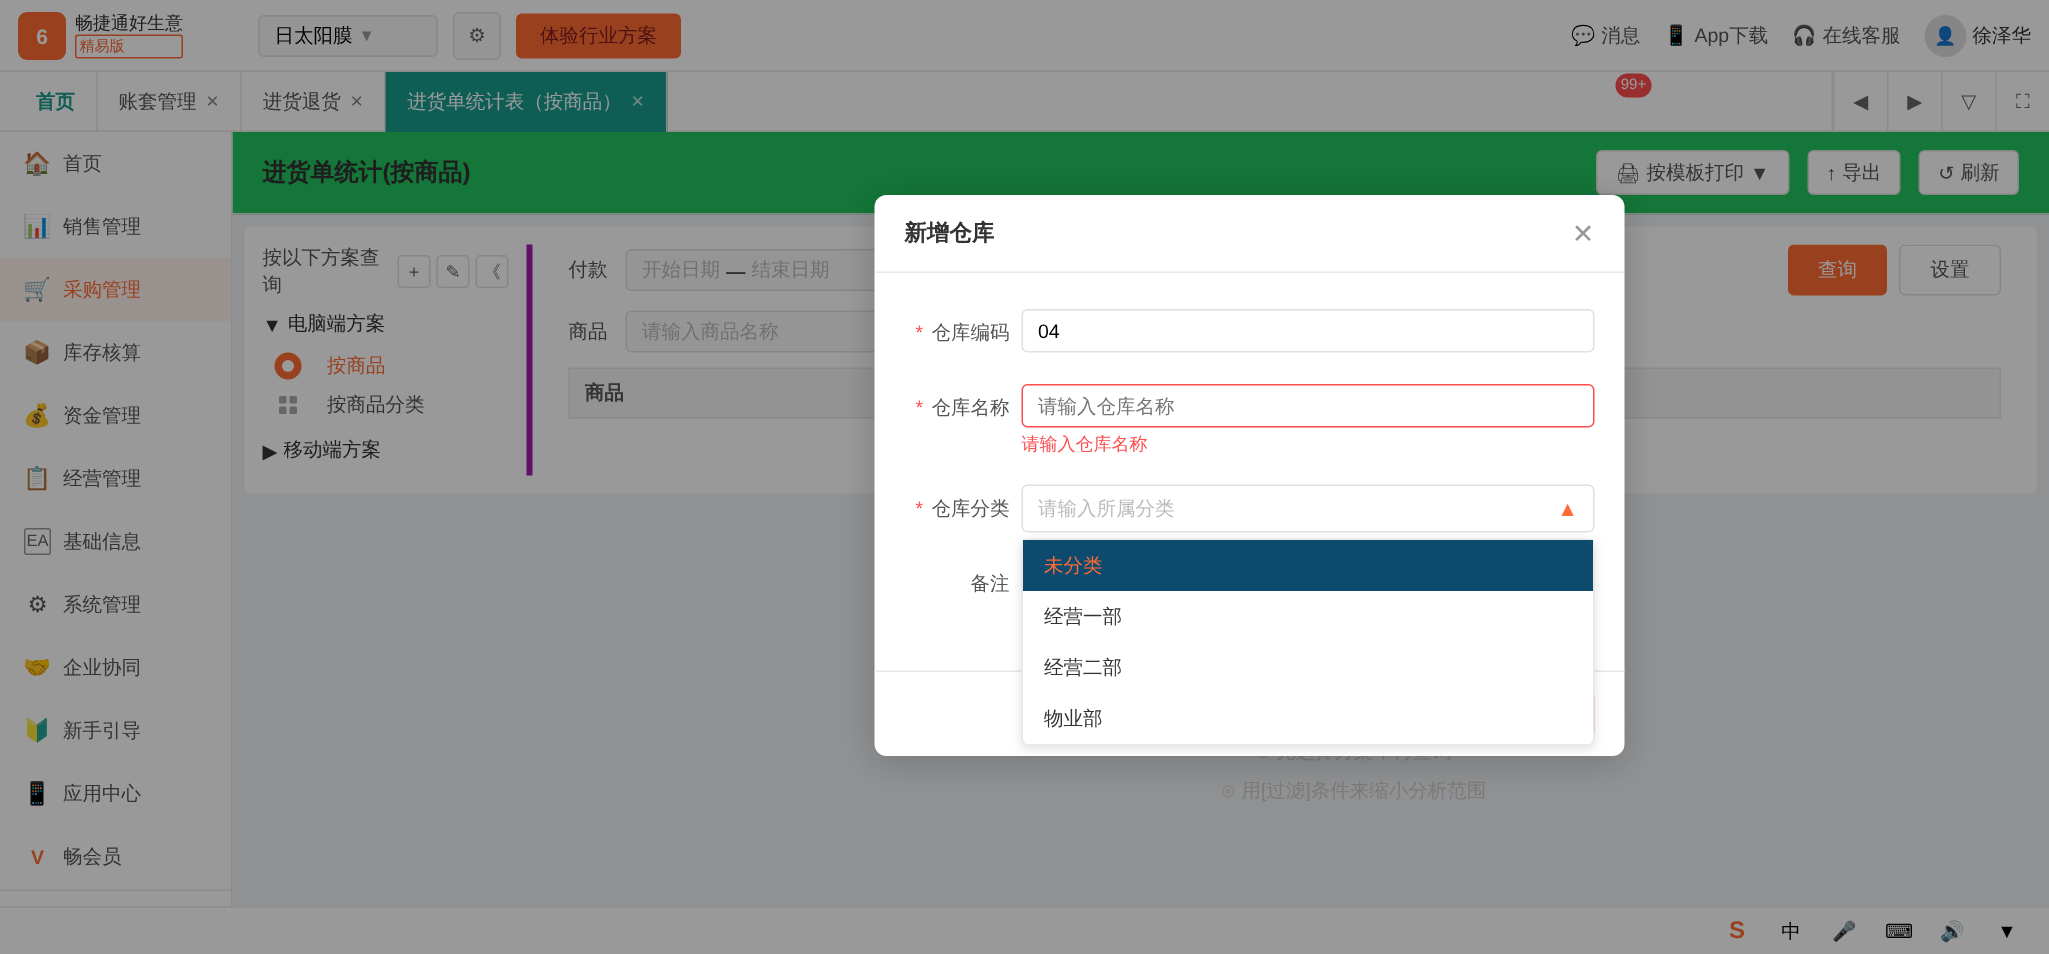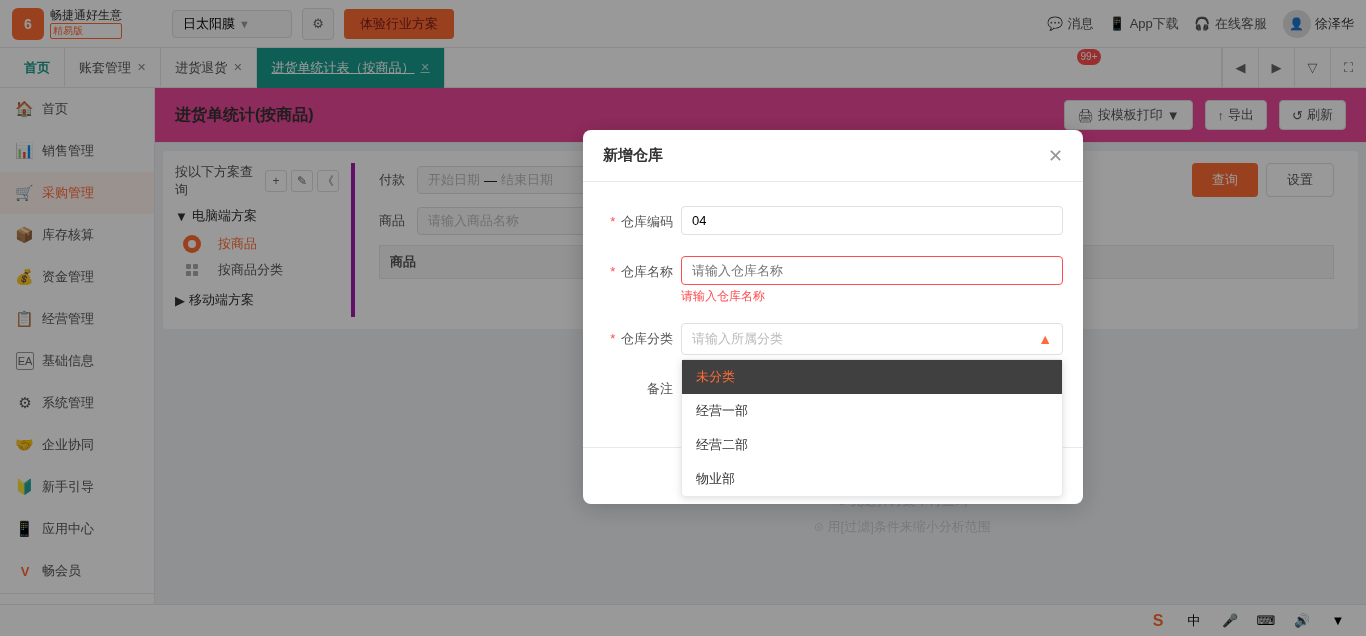--- a/index.html
+++ b/index.html
@@ -81,21 +81,21 @@
       align-items: center;
       padding: 0 0 0 10px;
     }
     .tab-item {
       height: 40px; display: flex; align-items: center;
       padding: 0 14px; cursor: pointer; font-size: 13px;
       border-right: 1px solid #e8e8e8; color: #555; gap: 6px;
       position: relative;
     }
     .tab-item.active {
-      background: #1a9d8f; color: white; text-decoration: underline;
+      background: #1a9d8f; color: white;
     }
     .tab-item .close-tab {
       font-size: 11px; color: inherit; opacity: 0.7;
     }
     .tab-home { color: #1a9d8f; font-weight: bold; }
     .tab-controls {
       margin-left: auto; display: flex; align-items: center;
       border-left: 1px solid #e8e8e8; height: 40px;
     }
     .tab-ctrl-btn {
@@ -136,21 +136,21 @@
       padding: 10px 12px; gap: 10px;
     }
     .sidebar-expand { font-size: 18px; color: #999; cursor: pointer; }
 
     
     .content-area {
       flex: 1; overflow: hidden; position: relative;
       background: #f0f2f5;
     }
     .content-header {
-      background: #ec4899; padding: 12px 20px;
+      background: #22c55e; padding: 12px 20px;
       display: flex; align-items: center; justify-content: space-between;
       border-bottom: 1px solid #e8e8e8;
     }
     .page-title { font-size: 16px; font-weight: bold; color: #333; }
     .header-actions { display: flex; align-items: center; gap: 12px; }
     .action-btn {
       display: flex; align-items: center; gap: 4px;
       padding: 5px 12px; border: 1px solid #e0e0e0;
       border-radius: 4px; cursor: pointer; background: #fff;
       color: #555; font-size: 13px;
@@ -265,21 +265,21 @@
     }
     .dropdown-menu {
       position: absolute; top: 36px; left: 0; right: 0;
       background: #fff; border: 1px solid #e8e8e8;
       border-radius: 4px; box-shadow: 0 2px 8px rgba(0,0,0,0.12);
       z-index: 10;
     }
     .dropdown-item {
       padding: 8px 14px; font-size: 13px; cursor: pointer; color: #333;
     }
-    .dropdown-item.selected { background: #404040; color: #ff6b35; }
+    .dropdown-item.selected { background: #0c4a6e; color: #ff6b35; }
     .dialog-footer {
       padding: 12px 20px;
       display: flex; justify-content: flex-end; gap: 10px;
       border-top: 1px solid #e8e8e8;
     }
     .btn-save {
       background: #ff6b35; color: white;
       border: none; border-radius: 4px;
       padding: 7px 20px; cursor: pointer; font-size: 13px;
     }

